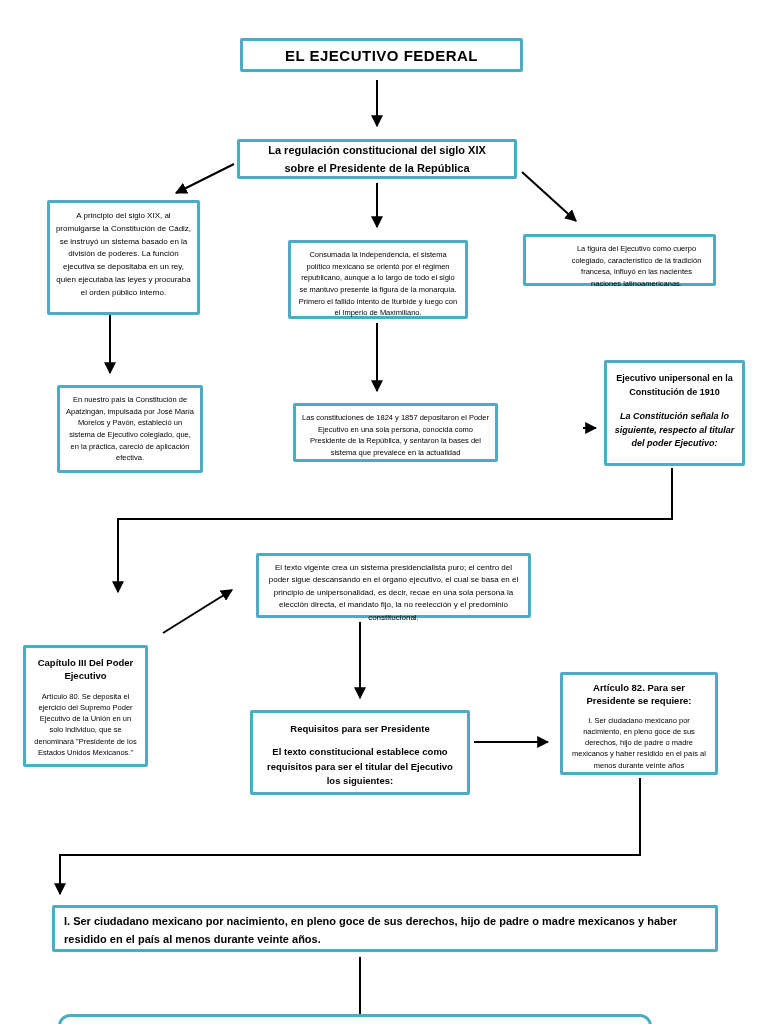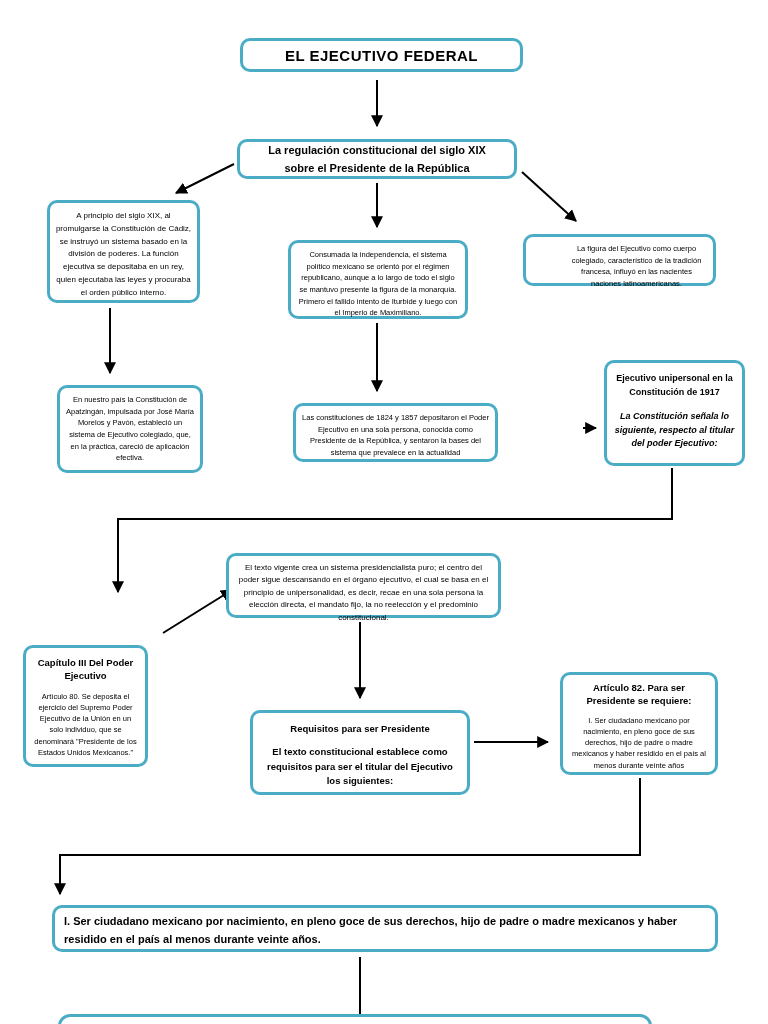--- a/index.html
+++ b/index.html
@@ -10,21 +10,21 @@
     overflow:hidden;
     font-family:"Liberation Sans", sans-serif;
     color:#000000;
   }
   .connectors{position:absolute;inset:0;pointer-events:none;}
   .node{
     position:absolute;
     box-sizing:border-box;
     background:#ffffff;
     border:3px solid #4BACC6;
-    border-radius:10px;
+    border-radius:2px;
     text-align:center;
     color:#000;
   }
   .node p{margin:0;}
   .flexcenter{display:flex;align-items:center;justify-content:center;flex-direction:column;}
   .title-box{font-size:15px;font-weight:bold;letter-spacing:.5px;}
   .reg-box{font-size:11px;font-weight:bold;line-height:1.65;padding:2px 12px;justify-content:center;}
   .small{font-size:7.5px;line-height:1.55;padding:6px 6px;}
   .cadiz{font-size:8px;line-height:1.6;padding:7px 5px;}
   .uni-box{font-size:9px;font-weight:bold;line-height:1.5;padding:9px 5px;}
@@ -68,46 +68,46 @@
   </svg>
 
   <div class="node flexcenter title-box" style="left:240px;top:38px;width:283px;height:34px;">
     <p>EL EJECUTIVO FEDERAL</p>
   </div>
 
   <div class="node flexcenter reg-box" style="left:237px;top:139px;width:280px;height:40px;">
     <p>La regulación constitucional del siglo XIX sobre el Presidente de la República</p>
   </div>
 
-  <div class="node cadiz" style="left:47px;top:200px;width:153px;height:103px;">
+  <div class="node cadiz" style="left:47px;top:200px;width:153px;height:115px;">
     <p>A principio del siglo XIX, al promulgarse la Constitución de Cádiz, se instruyó un sistema basado en la división de poderes. La función ejecutiva se depositaba en un rey, quien ejecutaba las leyes y procuraba el orden público interno.</p>
   </div>
 
   <div class="node small" style="left:288px;top:240px;width:180px;height:79px;">
     <p>Consumada la independencia, el sistema político mexicano se orientó por el régimen republicano, aunque a lo largo de todo el siglo se mantuvo presente la figura de la monarquía. Primero el fallido intento de Iturbide y luego con el Imperio de Maximiliano.</p>
   </div>
 
   <div class="node small" style="left:523px;top:234px;width:193px;height:52px;padding-left:40px;">
     <p>La figura del Ejecutivo como cuerpo colegiado, característico de la tradición francesa, influyó en las nacientes naciones latinoamericanas.</p>
   </div>
 
   <div class="node small" style="left:57px;top:385px;width:146px;height:88px;">
     <p>En nuestro país la Constitución de Apatzingán, impulsada por José María Morelos y Pavón, estableció un sistema de Ejecutivo colegiado, que, en la práctica, careció de aplicación efectiva.</p>
   </div>
 
   <div class="node small" style="left:293px;top:403px;width:205px;height:59px;">
     <p>Las constituciones de 1824 y 1857 depositaron el Poder Ejecutivo en una sola persona, conocida como Presidente de la República, y sentaron la bases del sistema que prevalece en la actualidad</p>
   </div>
 
   <div class="node uni-box" style="left:604px;top:360px;width:141px;height:106px;">
-    <p>Ejecutivo unipersonal en la Constitución de 1917</p>
+    <p>Ejecutivo unipersonal en la Constitución de 1910</p>
     <p>La Constitución señala lo siguiente, respecto al titular del poder Ejecutivo:</p>
   </div>
 
-  <div class="node texto-box" style="left:226px;top:553px;width:275px;height:65px;">
+  <div class="node texto-box" style="left:256px;top:553px;width:275px;height:65px;">
     <p>El texto vigente crea un sistema presidencialista puro; el centro del poder sigue descansando en el órgano ejecutivo, el cual se basa en el principio de unipersonalidad, es decir, recae en una sola persona la elección directa, el mandato fijo, la no reelección y el predominio constitucional.</p>
   </div>
 
   <div class="node cap-box" style="left:23px;top:645px;width:125px;height:122px;">
     <p class="hd">Capítulo III Del Poder Ejecutivo</p>
     <p>Artículo 80. Se deposita el ejercicio del Supremo Poder Ejecutivo de la Unión en un solo individuo, que se denominará "Presidente de los Estados Unidos Mexicanos."</p>
   </div>
 
   <div class="node req-box" style="left:250px;top:710px;width:220px;height:85px;">
     <p>Requisitos para ser Presidente</p>

